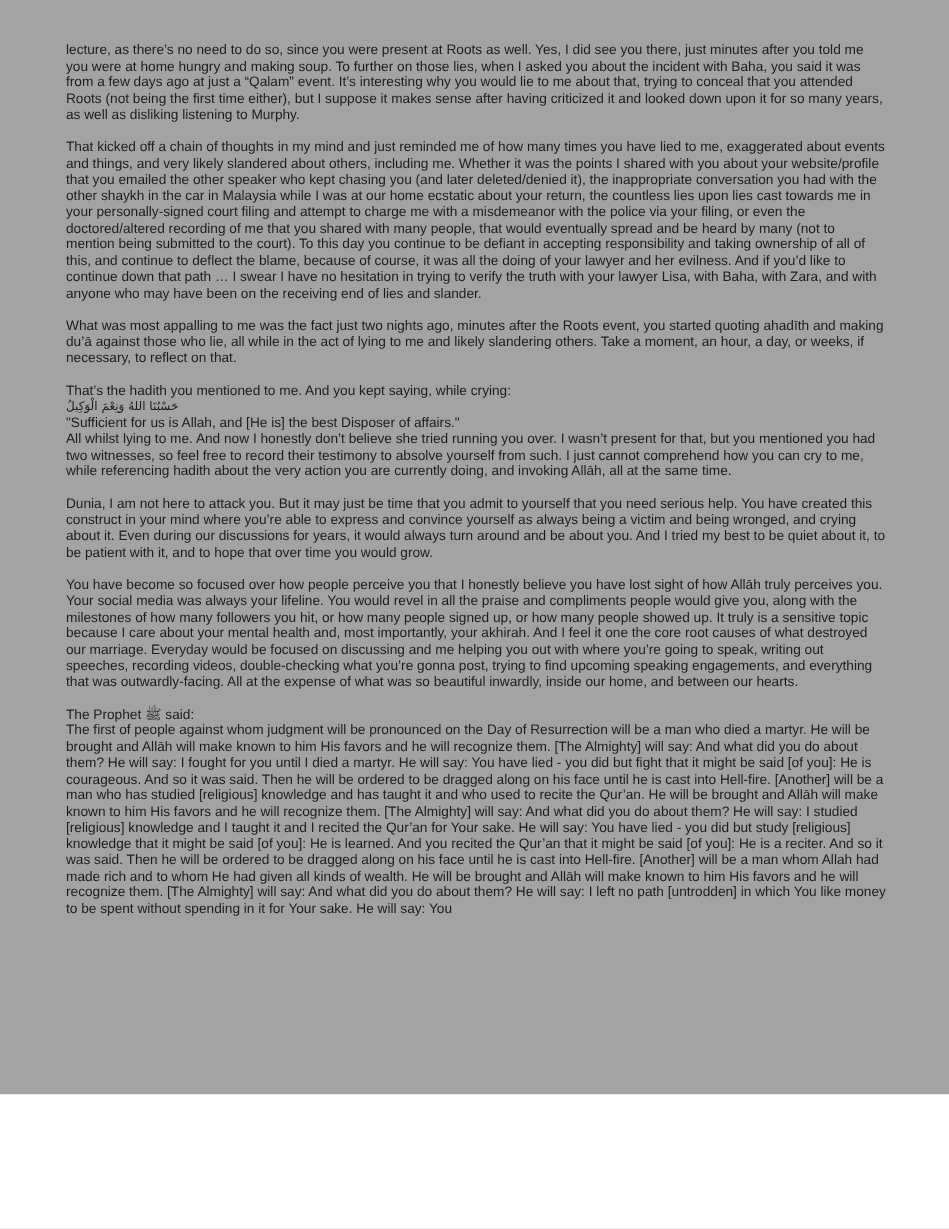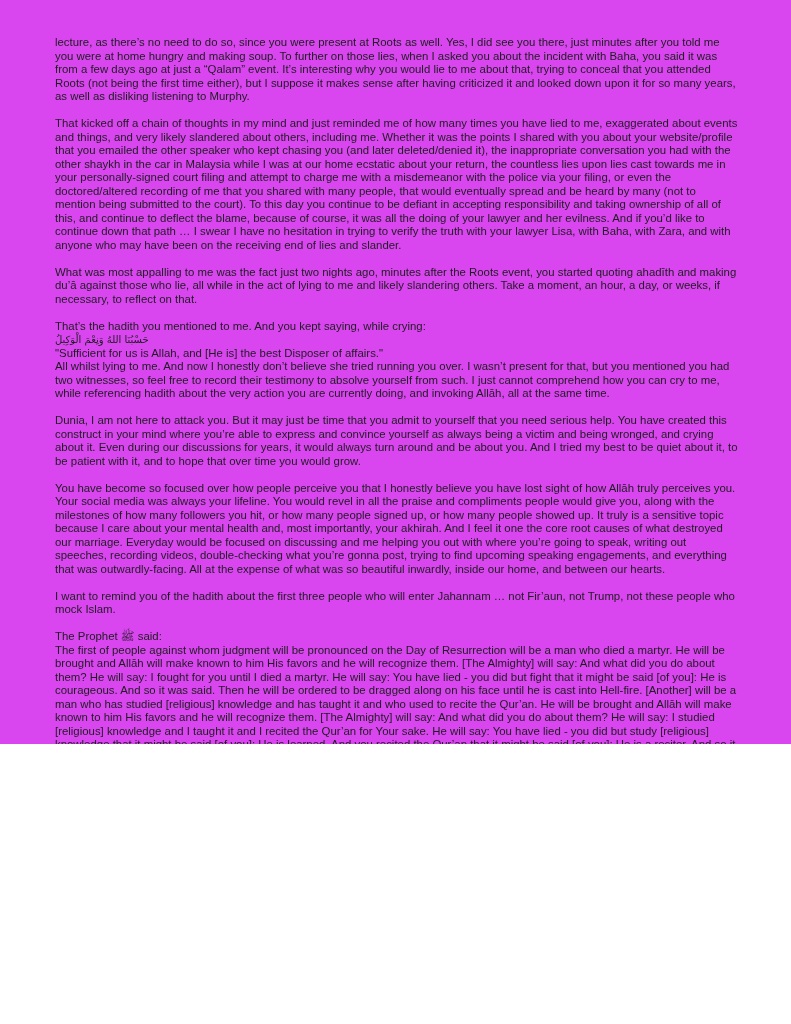--- a/index.html
+++ b/index.html
@@ -4,22 +4,22 @@
 <style>
   html, body {
     margin: 0;
     padding: 0;
     background: #ffffff;
     font-family: "Liberation Sans", sans-serif;
   }
   .page {
     position: relative;
     width: 791px;
-    height: 744px;
-    background: #d946ef;
+    height: 912px;
+    background: #a3a3a3;
     overflow: hidden;
   }
   .content {
     position: absolute;
     left: 55px;
     top: 36px;
     width: 684px;
     font-size: 11.4px;
     line-height: 13.5px;
     color: #1d1d1f;
@@ -50,17 +50,16 @@
 <body>
 
 <div class="page">
   <div class="content">
       <p><span>lecture, as there’s no need to do so, since you were present at Roots as well. Yes, I did see you there, just minutes after you told me you were at home hungry and making soup. To further on those lies, when I asked you about the incident with Baha, you said it was from a few days ago at just a “Qalam” event. It’s interesting why you would lie to me about that, trying to conceal that you attended Roots (not being the first time either), but I suppose it makes sense after having criticized it and looked down upon it for so many years, as well as disliking listening to Murphy.</span></p>
       <p><span>That kicked off a chain of thoughts in my mind and just reminded me of how many times you have lied to me, exaggerated about events and things, and very likely slandered about others, including me. Whether it was the points I shared with you about your website/profile that you emailed the other speaker who kept chasing you (and later deleted/denied it), the inappropriate conversation you had with the other shaykh in the car in Malaysia while I was at our home ecstatic about your return, the countless lies upon lies cast towards me in your personally-signed court filing and attempt to charge me with a misdemeanor with the police via your filing, or even the doctored/altered recording of me that you shared with many people, that would eventually spread and be heard by many (not to mention being submitted to the court). To this day you continue to be defiant in accepting responsibility and taking ownership of all of this, and continue to deflect the blame, because of course, it was all the doing of your lawyer and her evilness. And if you’d like to continue down that path … I swear I have no hesitation in trying to verify the truth with your lawyer Lisa, with Baha, with Zara, and with anyone who may have been on the receiving end of lies and slander.</span></p>
       <p><span>What was most appalling to me was the fact just two nights ago, minutes after the Roots event, you started quoting ahadīth and making du’ā against those who lie, all while in the act of lying to me and likely slandering others. Take a moment, an hour, a day, or weeks, if necessary, to reflect on that.</span></p>
       <p><span>That’s the hadith you mentioned to me. And you kept saying, while crying:</span><br><span class="arabic">حَسْبُنَا اللهُ وَنِعْمَ الْوَكِيلُ</span><br><span>"Sufficient for us is Allah, and [He is] the best Disposer of affairs."</span><br><span>All whilst lying to me. And now I honestly don’t believe she tried running you over. I wasn’t present for that, but you mentioned you had two witnesses, so feel free to record their testimony to absolve yourself from such. I just cannot comprehend how you can cry to me, while referencing hadith about the very action you are currently doing, and invoking Allāh, all at the same time.</span></p>
       <p><span>Dunia, I am not here to attack you. But it may just be time that you admit to yourself that you need serious help. You have created this construct in your mind where you’re able to express and convince yourself as always being a victim and being wronged, and crying about it. Even during our discussions for years, it would always turn around and be about you. And I tried my best to be quiet about it, to be patient with it, and to hope that over time you would grow.</span></p>
       <p><span>You have become so focused over how people perceive you that I honestly believe you have lost sight of how Allāh truly perceives you. Your social media was always your lifeline. You would revel in all the praise and compliments people would give you, along with the milestones of how many followers you hit, or how many people signed up, or how many people showed up. It truly is a sensitive topic because I care about your mental health and, most importantly, your akhirah. And I feel it one the core root causes of what destroyed our marriage. Everyday would be focused on discussing and me helping you out with where you’re going to speak, writing out speeches, recording videos, double-checking what you’re gonna post, trying to find upcoming speaking engagements, and everything that was outwardly-facing. All at the expense of what was so beautiful inwardly, inside our home, and between our hearts.</span></p>
-      <p><span>I want to remind you of the hadith about the first three people who will enter Jahannam … not Fir’aun, not Trump, not these people who mock Islam.</span></p>
       <p><span>The Prophet ﷺ said:</span><br><span>The first of people against whom judgment will be pronounced on the Day of Resurrection will be a man who died a martyr. He will be brought and Allāh will make known to him His favors and he will recognize them. [The Almighty] will say: And what did you do about them? He will say: I fought for you until I died a martyr. He will say: You have lied - you did but fight that it might be said [of you]: He is courageous. And so it was said. Then he will be ordered to be dragged along on his face until he is cast into Hell-fire. [Another] will be a man who has studied [religious] knowledge and has taught it and who used to recite the Qur’an. He will be brought and Allāh will make known to him His favors and he will recognize them. [The Almighty] will say: And what did you do about them? He will say: I studied [religious] knowledge and I taught it and I recited the Qur’an for Your sake. He will say: You have lied - you did but study [religious] knowledge that it might be said [of you]: He is learned. And you recited the Qur’an that it might be said [of you]: He is a reciter. And so it was said. Then he will be ordered to be dragged along on his face until he is cast into Hell-fire. [Another] will be a man whom Allah had made rich and to whom He had given all kinds of wealth. He will be brought and Allāh will make known to him His favors and he will recognize them. [The Almighty] will say: And what did you do about them? He will say: I left no path [untrodden] in which You like money to be spent without spending in it for Your sake. He will say: You</span></p>
     </div>
   <div class="page-number">2/3</div>
 </div>
 
 </body></html>

